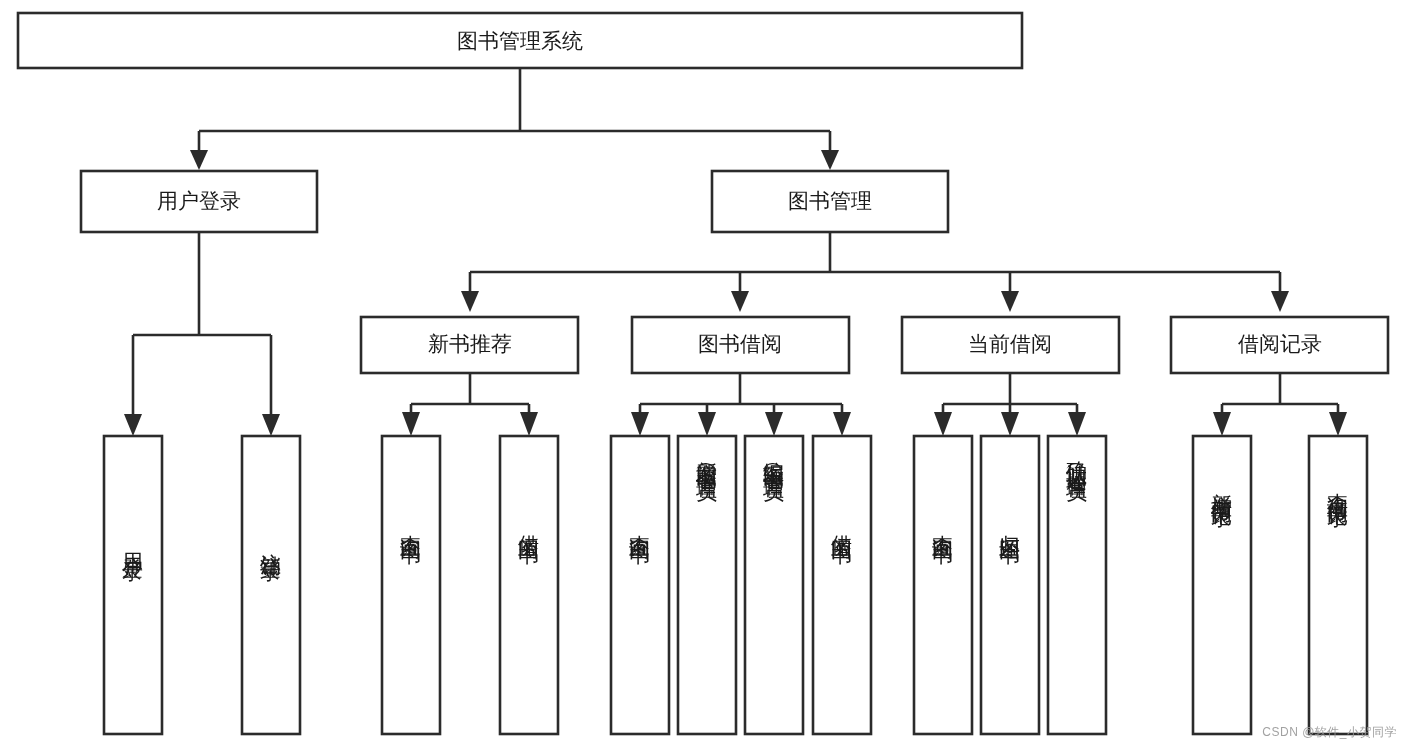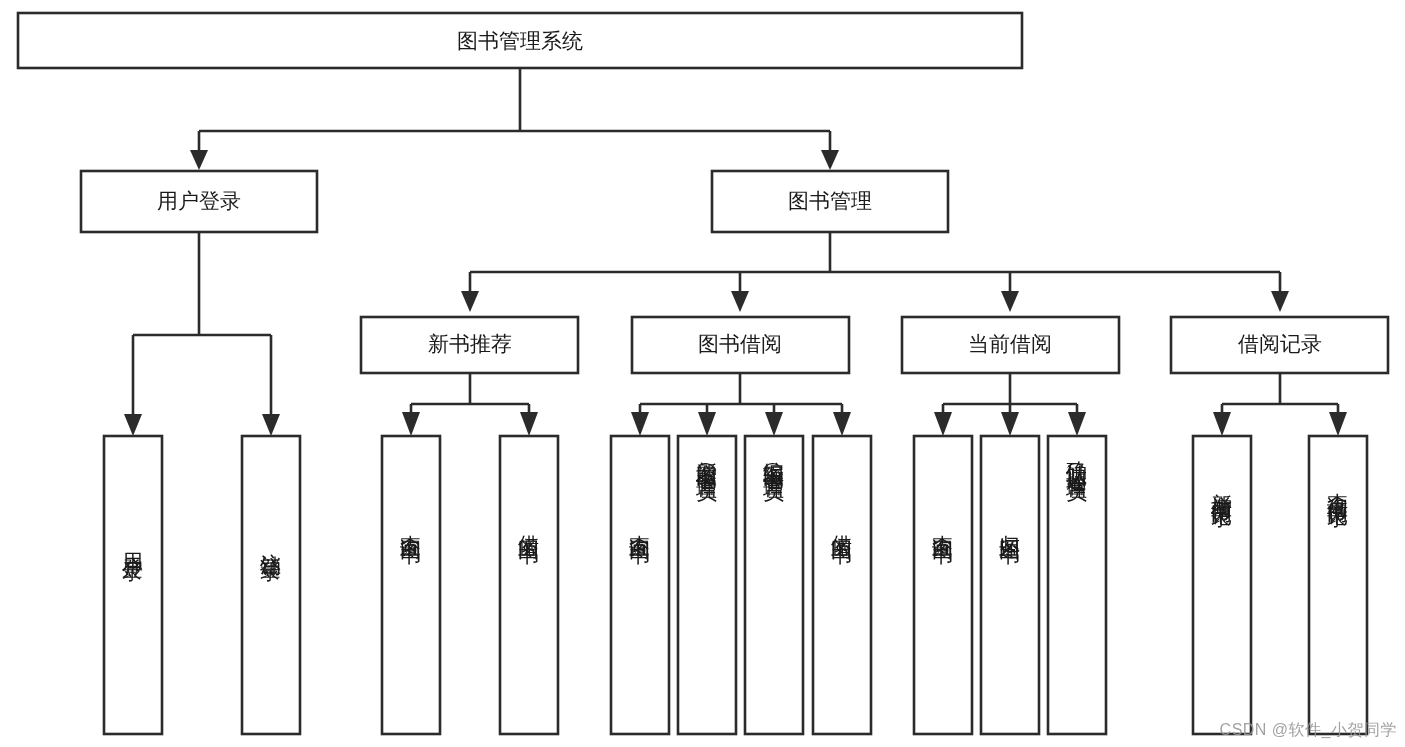--- a/index.html
+++ b/index.html
@@ -66,21 +66,21 @@
     letter-spacing: 3px;
     color: #1a1a1a;
     white-space: nowrap;
     text-align: left;
   }
   #watermark {
     position: absolute;
     right: 8px;
     bottom: 6px;
     font-family: "Liberation Sans", "DejaVu Sans", sans-serif;
-    font-size: 16px;
+    font-size: 12px;
     color: #9a9a9a;
     opacity: 0.92;
     letter-spacing: 0.5px;
     white-space: nowrap;
     margin-top: 28px;
   }
 </style>
 </head>
 <body>
 

